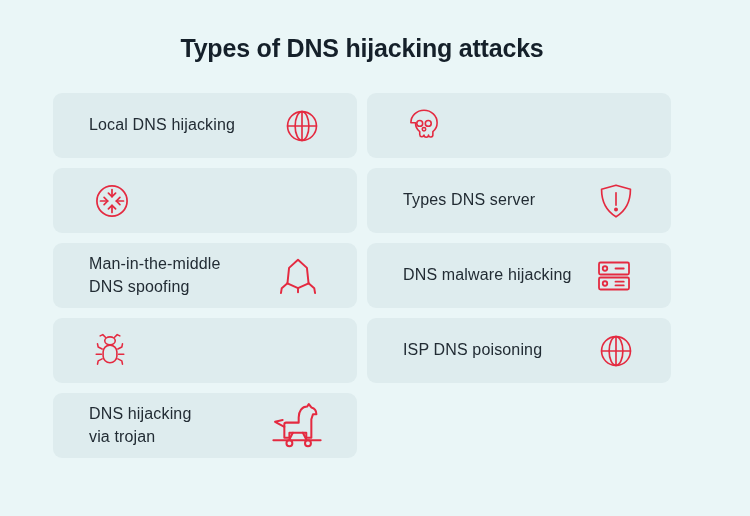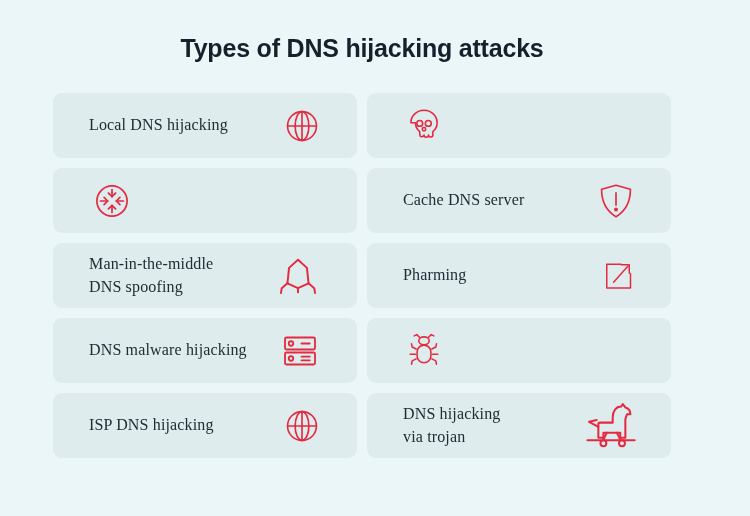--- a/index.html
+++ b/index.html
@@ -12,21 +12,21 @@
     background:var(--bg);
     font-family:"Liberation Sans", sans-serif;
     overflow:hidden;
   }
   .wrap{width:750px;height:389px;padding:34px 79px 0 53px;}
   .title{
     margin:0 0 30px 0;text-align:center;
     font-size:25px;font-weight:700;letter-spacing:-0.2px;
     color:var(--title);
   }
-  .grid{display:grid;grid-template-columns:1fr 1fr;gap:10px;font-family:Liberation Serif, serif;}
+  .grid{display:grid;grid-template-columns:1fr 1fr;gap:10px;}
   .card{
     height:65px;background:var(--card);border-radius:9px;
     display:flex;align-items:center;justify-content:space-between;
     padding:0 33px 0 36px;
   }
   .card-label{
     font-size:16px;color:var(--text);letter-spacing:0.15px;
     line-height:1.38;white-space:pre-line;
   }
   .card-icon{color:var(--accent);display:flex;align-items:center;flex:0 0 auto;}
@@ -71,21 +71,21 @@
             <polyline points="27,43 32,38 37,43"></polyline>
             <line x1="16" y1="32" x2="26" y2="32"></line>
             <polyline points="21,27 26,32 21,37"></polyline>
             <line x1="48" y1="32" x2="38" y2="32"></line>
             <polyline points="43,27 38,32 43,37"></polyline>
           </svg>
         </span>
   </div>
 
   <div class="card">
-    <span class="card-label">Cache DNS server</span>
+    <span class="card-label">Types DNS server</span>
     <span class="card-icon">
           <svg width="44" height="44" viewBox="0 0 64 64" fill="none" stroke="currentColor" stroke-width="2.4" stroke-linecap="round" stroke-linejoin="round">
             <path d="M 32,9 L 53,15 C 53,33 47,46 32,55 C 17,46 11,33 11,15 Z"></path>
             <line x1="32" y1="20" x2="32" y2="38"></line>
             <circle cx="32" cy="44.5" r="1.7" fill="currentColor"></circle>
           </svg>
         </span>
   </div>
 
   <div class="card">
@@ -95,30 +95,20 @@
           <svg width="52" height="52" viewBox="0 0 64 64" fill="none" stroke="currentColor" stroke-width="2.4" stroke-linecap="round" stroke-linejoin="round">
             <polyline points="19,41 21,22 32,12 43,22 45,41"></polyline>
             <polyline points="19,41 32,47 45,41"></polyline>
             <line x1="32" y1="47" x2="32" y2="52"></line>
             <polyline points="19,41 12,47 11,53"></polyline>
             <polyline points="45,41 52,47 53,53"></polyline>
           </svg>
         </span>
   </div>
 
-  <div class="card">
-    <span class="card-label">Pharming</span>
-    <span class="card-icon">
-          <svg width="40" height="40" viewBox="0 0 64 64" fill="none" stroke="currentColor" stroke-width="2.4" stroke-linecap="round" stroke-linejoin="round">
-            <path d="M 37,13 H 14 V 51 H 52 V 28"></path>
-            <line x1="25" y1="42" x2="48" y2="16"></line>
-            <polyline points="37,14 50,14 50,27"></polyline>
-          </svg>
-        </span>
-  </div>
 
   <div class="card">
     <span class="card-label">DNS malware hijacking</span>
     <span class="card-icon">
           <svg width="48" height="48" viewBox="0 0 64 64" fill="none" stroke="currentColor" stroke-width="2.4" stroke-linecap="round" stroke-linejoin="round">
             <rect x="12" y="14" width="40" height="16" rx="2"></rect>
             <rect x="12" y="34" width="40" height="16" rx="2"></rect>
             <circle cx="20" cy="22" r="3"></circle>
             <line x1="34" y1="22" x2="45" y2="22"></line>
             <circle cx="20" cy="42" r="3"></circle>
@@ -139,21 +129,21 @@
             <polyline points="44,29 50,26 51,21"></polyline>
             <line x1="19" y1="37" x2="11" y2="37"></line>
             <line x1="45" y1="37" x2="53" y2="37"></line>
             <polyline points="20,44 14,47 13,52"></polyline>
             <polyline points="44,44 50,47 51,52"></polyline>
           </svg>
         </span>
   </div>
 
   <div class="card">
-    <span class="card-label">ISP DNS hijacking</span>
+    <span class="card-label">ISP DNS poisoning</span>
     <span class="card-icon">
           <svg width="44" height="44" viewBox="0 0 64 64" fill="none" stroke="currentColor" stroke-width="2.4" stroke-linecap="round" stroke-linejoin="round">
             <circle cx="32" cy="32" r="21"></circle>
             <ellipse cx="32" cy="32" rx="10" ry="21"></ellipse>
             <line x1="11" y1="32" x2="53" y2="32"></line>
             <line x1="32" y1="11" x2="32" y2="53"></line>
           </svg>
         </span>
   </div>
 

